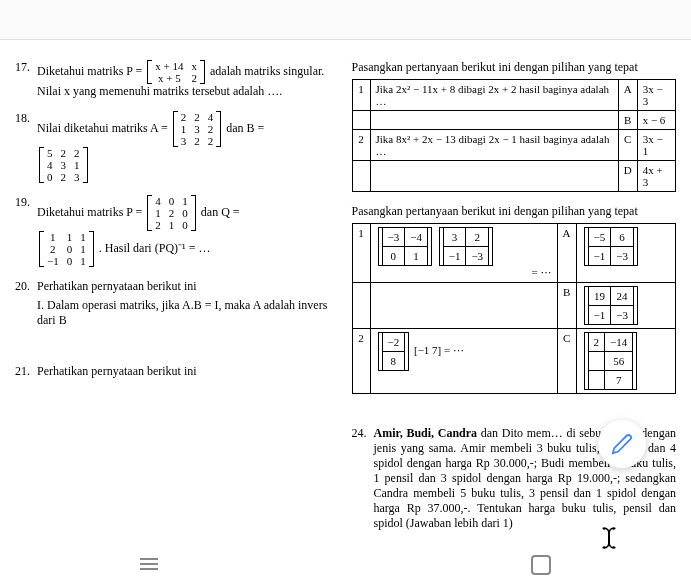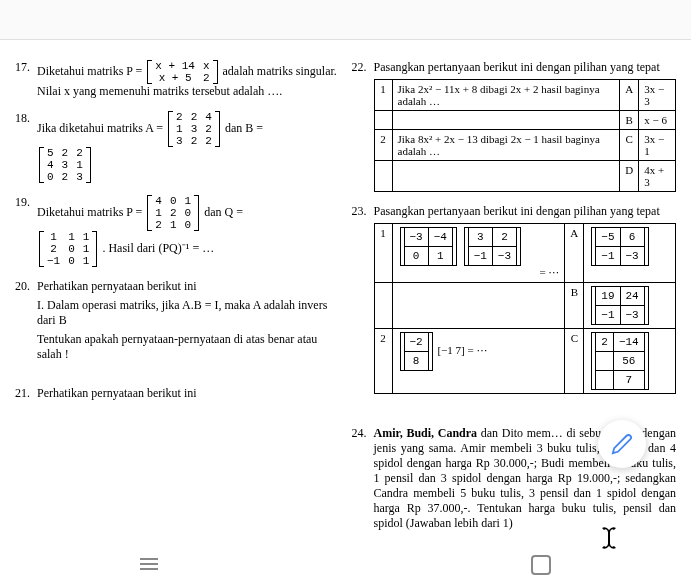--- a/index.html
+++ b/index.html
@@ -37,21 +37,21 @@
       content: '';
       position: absolute;
       top: 0;
       bottom: 0;
       width: 4px;
       border-top: 1px solid #000;
       border-bottom: 1px solid #000;
     }
     .mat::before { left: 0; border-left: 1px solid #000; }
     .mat::after { right: 0; border-right: 1px solid #000; }
-    .mat table { border-collapse: collapse; font-family: Liberation Mono, monospace; }
+    .mat table { border-collapse: collapse; }
     .mat td { padding: 0 4px; text-align: center; font-size: 11px; }
     .ptable { border-collapse: collapse; width: 100%; margin-top: 4px; }
     .ptable td { border: 1px solid #000; padding: 3px 5px; vertical-align: top; font-size: 11px; }
     .ptable .num { width: 18px; text-align: center; }
     .ptable .opt { width: 18px; text-align: center; }
     .fab {
       position: absolute;
       right: 45px;
       bottom: 115px;
       width: 48px;
@@ -110,21 +110,21 @@
               </tbody>
             </table></span>
         <span>adalah matriks</span>
         <span>singular. Nilai x yang memenuhi matriks tersebut adalah ….</span>
       </div>
     </div>
 
     <div class="q">
       <div class="qnum">18.</div>
       <div class="qbody">
-        <span>Jika diketahui matriks</span>
+        <span>Nilai diketahui matriks</span>
         <span>A =</span>
         <span class="mat"><table>
               <tbody>
                 <tr>
                   <td>2</td>
                   <td>2</td>
                   <td>4</td>
                 </tr>
                 <tr>
                   <td>1</td>
@@ -211,35 +211,33 @@
             </table></span>
         <span>. Hasil dari (PQ)⁻¹ = …</span>
       </div>
     </div>
 
     <div class="q">
       <div class="qnum">20.</div>
       <div class="qbody">
         <div class="stmt">Perhatikan pernyataan berikut ini</div>
         <div class="stmt">I.  Dalam operasi matriks, jika A.B = I, maka A adalah invers dari B</div>
-        <div class="stmt">Tentukan apakah pernyataan-pernyataan di atas benar atau salah !</div>
-      </div>
-    </div>
-
-    <div class="q" style="margin-top:20px;">
+      </div>
+    </div>
+
+    <div class="q" style="margin-top:32px;">
       <div class="qnum">21.</div>
       <div class="qbody">Perhatikan pernyataan berikut ini</div>
     </div>
 
   </div>
 
   <div class="col">
 
     <div class="q">
-      <div class="qnum">22.</div>
       <div class="qbody">
         <div style="text-align:justify;">Pasangkan pertanyaan berikut ini dengan pilihan yang tepat</div>
         <table class="ptable">
           <tbody>
               <tr>
             <td class="num">1</td>
             <td style="white-space:pre-line;">Jika     2x² − 11x + 8 dibagi  2x + 2   hasil baginya adalah …</td>
             <td class="opt">A</td>
             <td>3x − 3</td>
           </tr>
@@ -260,21 +258,20 @@
             <td style="border-top:none;"></td>
             <td class="opt">D</td>
             <td>4x + 3</td>
           </tr>
         </tbody>
           </table>
       </div>
     </div>
 
     <div class="q">
-      <div class="qnum">23.</div>
       <div class="qbody">
         <div style="text-align:justify;">Pasangkan pertanyaan berikut ini dengan pilihan yang tepat</div>
         <table class="ptable">
           <tbody>
               <tr>
             <td class="num">1</td>
             <td>
               <span class="mat"><table>
                       <tbody>
                         <tr>

